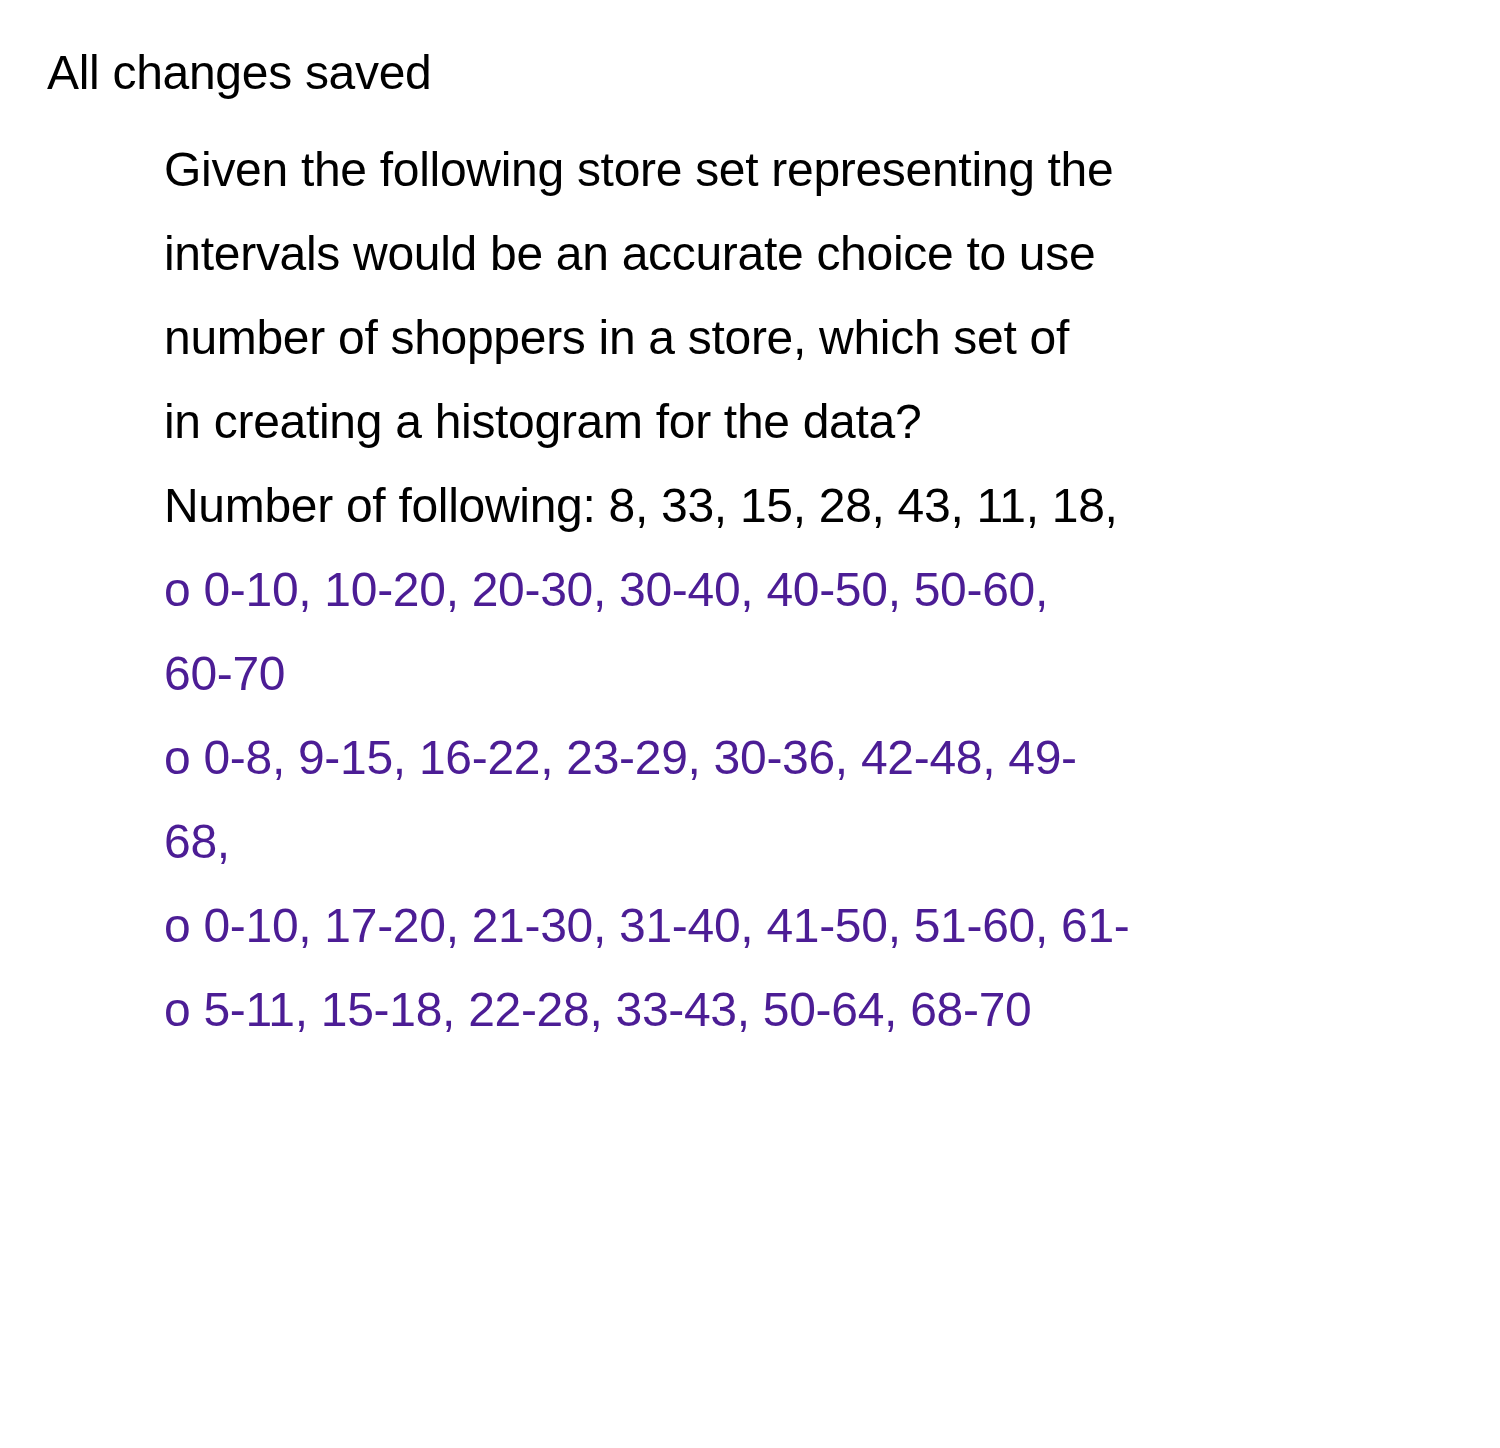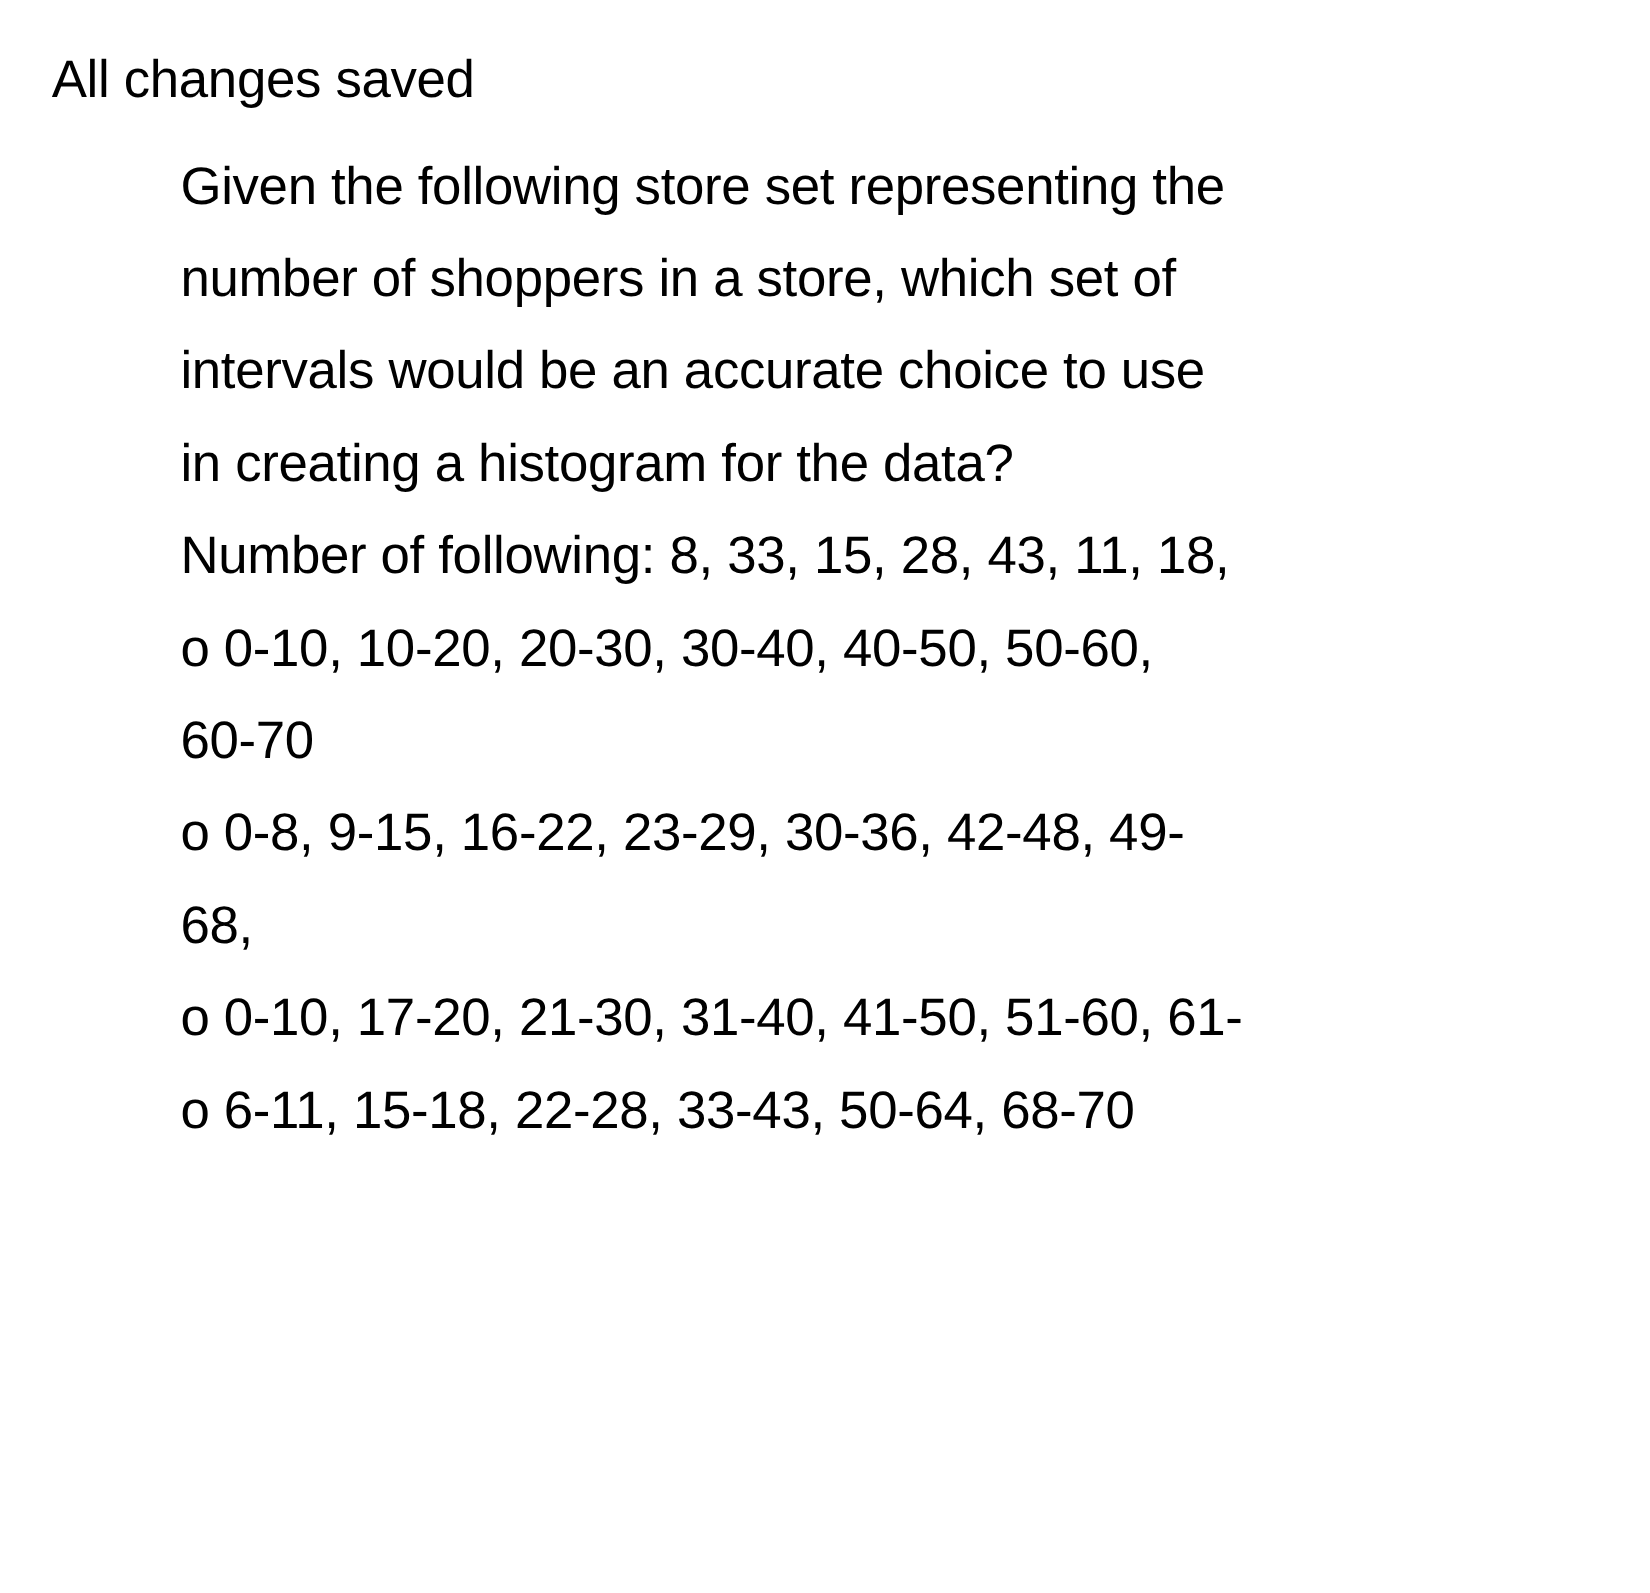--- a/index.html
+++ b/index.html
@@ -40,41 +40,41 @@
       font-size: 48px;
       font-weight: 400;
       color: #000000;
       line-height: 1.75;
       letter-spacing: -0.3px;
     }
     
     .option-line {
       font-size: 48px;
       font-weight: 400;
-      color: #000000;
+      color: #4c1d95;
       line-height: 1.75;
       letter-spacing: -0.3px;
     }
   </style>
 </head>
 <body>
 
 <div class="page-container">
   <div class="status-text">All changes saved</div>
 
   <div class="question-container">
     <div class="question-text">Given the following store set representing the</div>
+    <div class="question-text">intervals would be an accurate choice to use</div>
     <div class="question-text">number of shoppers in a store, which set of</div>
-    <div class="question-text">intervals would be an accurate choice to use</div>
     <div class="question-text">in creating a histogram for the data?</div>
     <div class="question-text">Number of following: 8, 33, 15, 28, 43, 11, 18,</div>
 
     <div class="option-line">o 0-10, 10-20, 20-30, 30-40, 40-50, 50-60,</div>
     <div class="option-line">60-70</div>
 
     <div class="option-line">o 0-8, 9-15, 16-22, 23-29, 30-36, 42-48, 49-</div>
     <div class="option-line">68,</div>
 
     <div class="option-line">o 0-10, 17-20, 21-30, 31-40, 41-50, 51-60, 61-</div>
 
-    <div class="option-line">o 6-11, 15-18, 22-28, 33-43, 50-64, 68-70</div>
+    <div class="option-line">o 5-11, 15-18, 22-28, 33-43, 50-64, 68-70</div>
   </div>
 </div>
 
 </body></html>

